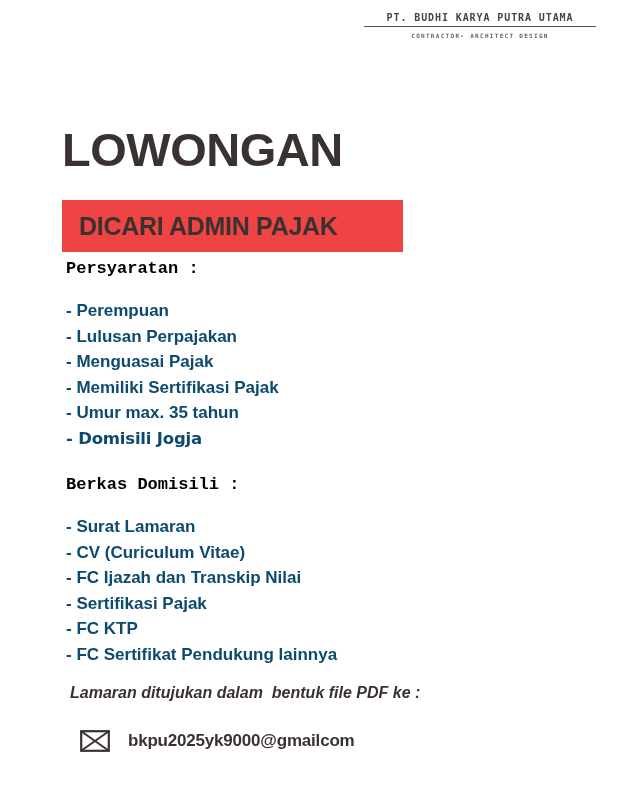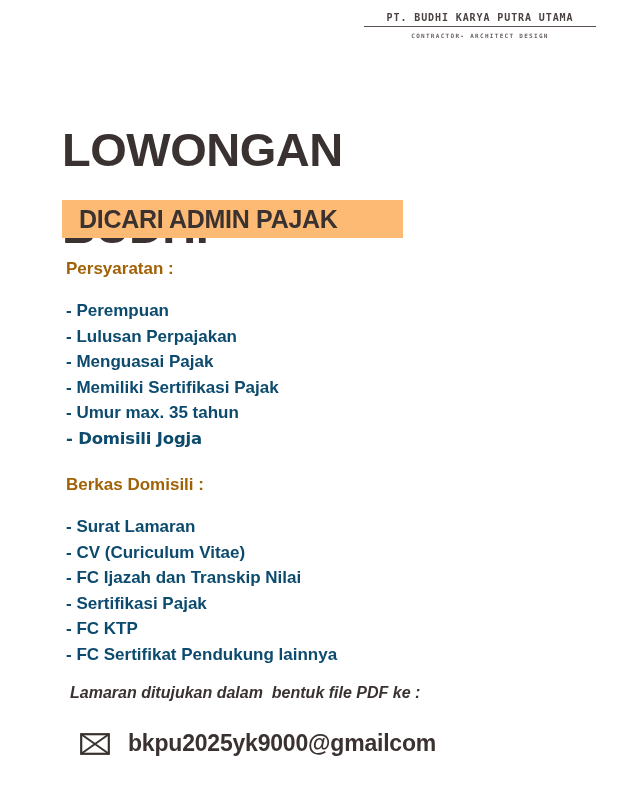--- a/index.html
+++ b/index.html
@@ -65,40 +65,41 @@
     color: #3a3230;
   }
   .main-title .line { display: block; margin-top: 24px; }
 
   
   .position-banner {
     position: absolute;
     top: 200px;
     left: 62px;
     width: 341px;
-    height: 38px;
-    background: #fdba74;
+    height: 52px;
+    background: #ef4444;
     display: flex;
     align-items: center;
   }
   .position-banner-text {
     font-size: 25px;
     font-weight: bold;
     letter-spacing: -0.3px;
     color: #3a3230;
     padding-left: 17px;
   }
 
   
   .section-heading {
     position: absolute;
     left: 66px;
     font-size: 17px;
     font-weight: bold;
-    color: #a16207;
+    color: #000000;
+    font-family: Liberation Mono, monospace;
   }
   #requirements-heading { top: 259px; }
   #documents-heading { top: 475px; }
 
   .item-list {
     position: absolute;
     left: 66px;
     margin: 0;
     padding: 0;
     list-style: none;
@@ -139,21 +140,21 @@
     left: 80px;
     display: flex;
     align-items: center;
   }
   .envelope-icon {
     width: 30px;
     height: 22px;
     flex: none;
   }
   .email-address {
-    font-size: 23px;
+    font-size: 17px;
     font-weight: bold;
     color: #3a3230;
     margin-left: 18px;
     white-space: nowrap;
     letter-spacing: -0.2px;
     text-align: center;
   }
 </style>
 </head>
 <body>

